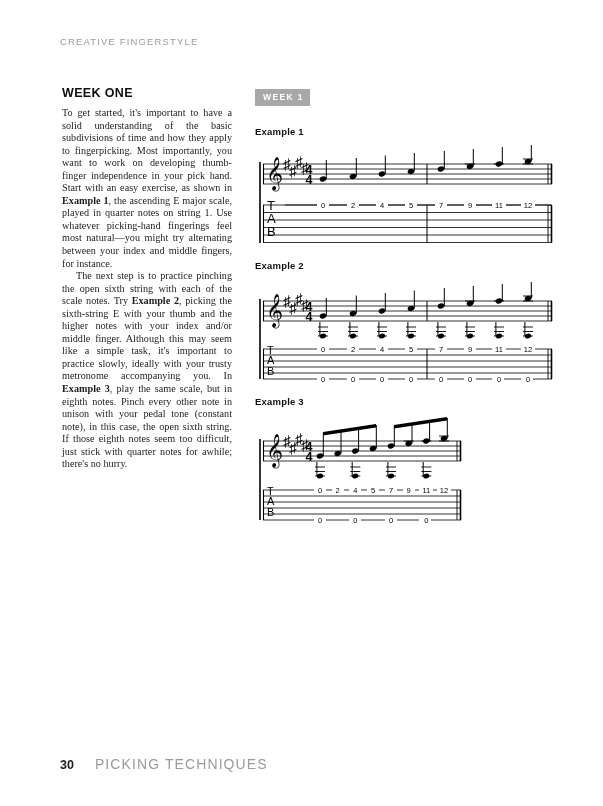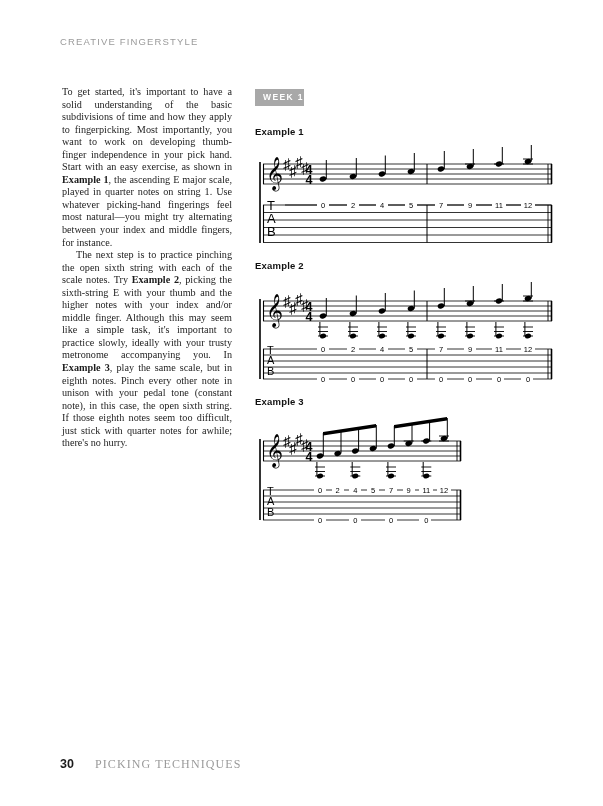--- a/index.html
+++ b/index.html
@@ -66,21 +66,21 @@
     width: 300px;
   }
   .week-badge {
     display: inline-block;
     background: #a8a8a8;
     color: #ffffff;
     font-family: "Liberation Sans", sans-serif;
     font-size: 8.5px;
     font-weight: bold;
     letter-spacing: 1.4px;
-    padding: 4px 0 4px 8px;
+    padding: 4px 6px 4px 8px;
     line-height: 1;
   }
   .example-block { position: relative; }
   .example-label {
     font-family: "Liberation Sans", sans-serif;
     font-size: 9.5px;
     font-weight: bold;
     color: #111111;
     letter-spacing: 0.2px;
   }
@@ -95,35 +95,36 @@
     align-items: baseline;
     gap: 21px;
   }
   .folio {
     font-family: "Liberation Sans", sans-serif;
     font-size: 12.5px;
     font-weight: bold;
     color: #1a1a1a;
   }
   .footer-title {
-    font-family: Liberation Serif, serif;
-    font-size: 12px;
+    font-family: Liberation Sans, sans-serif;
+    font-size: 14px;
     letter-spacing: 1.1px;
     color: #9a9a9a;
   }
 
   svg { display: block; }
   svg text { font-family: "Liberation Sans", sans-serif; }
 </style>
 </head>
 <body>
 
 <div class="running-head">CREATIVE FINGERSTYLE</div>
 
 <div class="text-col">
+  <h1 class="section-title">WEEK ONE</h1>
 
   <div class="body-copy">
     <p><span>To get started, it's important to have a solid understanding of the basic subdivisions of time and how they apply to fingerpicking. Most importantly, you want to work on developing thumb-finger independence in your pick hand. Start with an easy exercise, as shown in </span><b>Example 1</b><span>, the ascending E major scale, played in quarter notes on string 1. Use whatever picking-hand fingerings feel most natural—you might try alternating between your index and middle fingers, for instance.</span></p>
 
     <p class="indent"><span>The next step is to practice pinching the open sixth string with each of the scale notes. Try </span><b>Example 2</b><span>, picking the sixth-string E with your thumb and the higher notes with your index and/or middle finger. Although this may seem like a simple task, it's important to practice slowly, ideally with your trusty metronome accompanying you. In </span><b>Example 3</b><span>, play the same scale, but in eighth notes. Pinch every other note in unison with your pedal tone (constant note), in this case, the open sixth string. If those eighth notes seem too difficult, just stick with quarter notes for awhile; there's no hurry.</span></p>
   </div>
 </div>
 
 <div class="notation-col">
 

